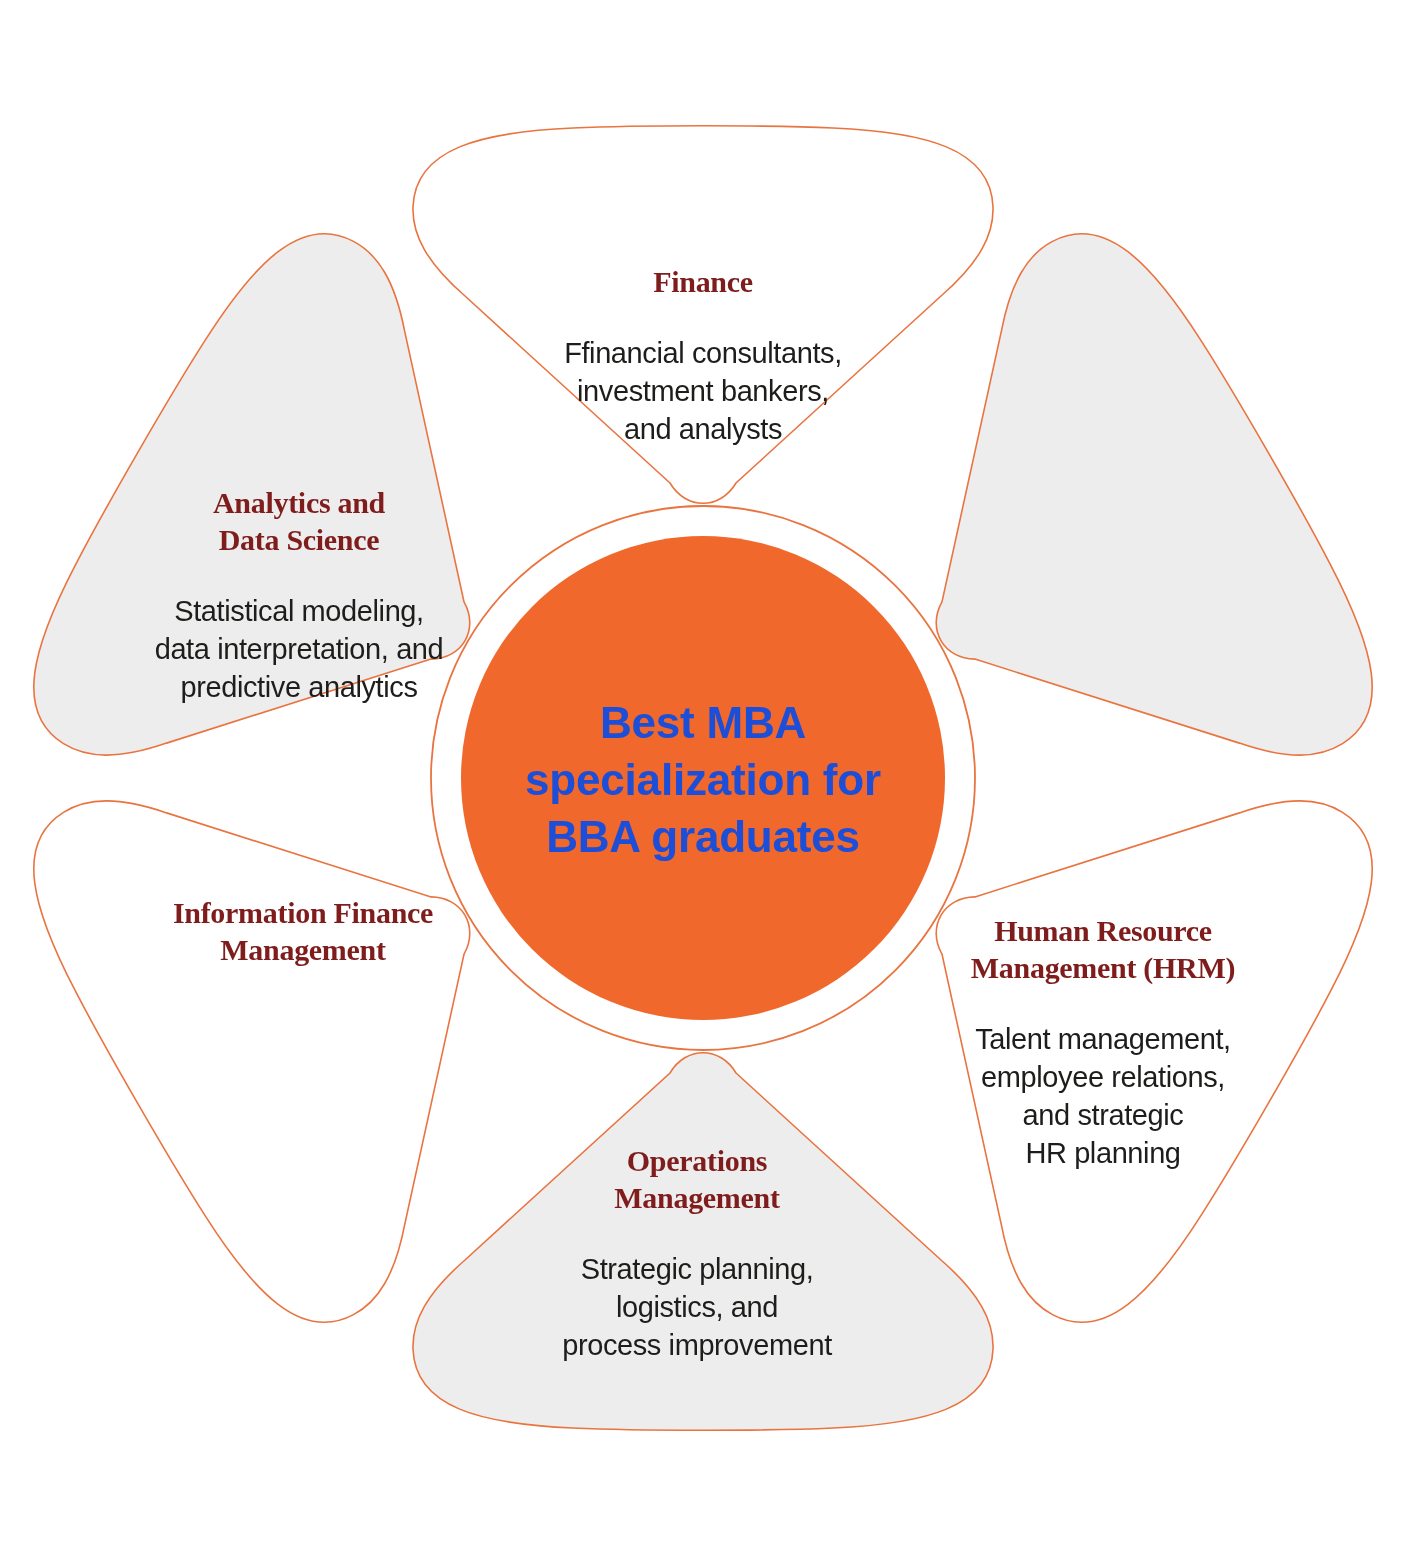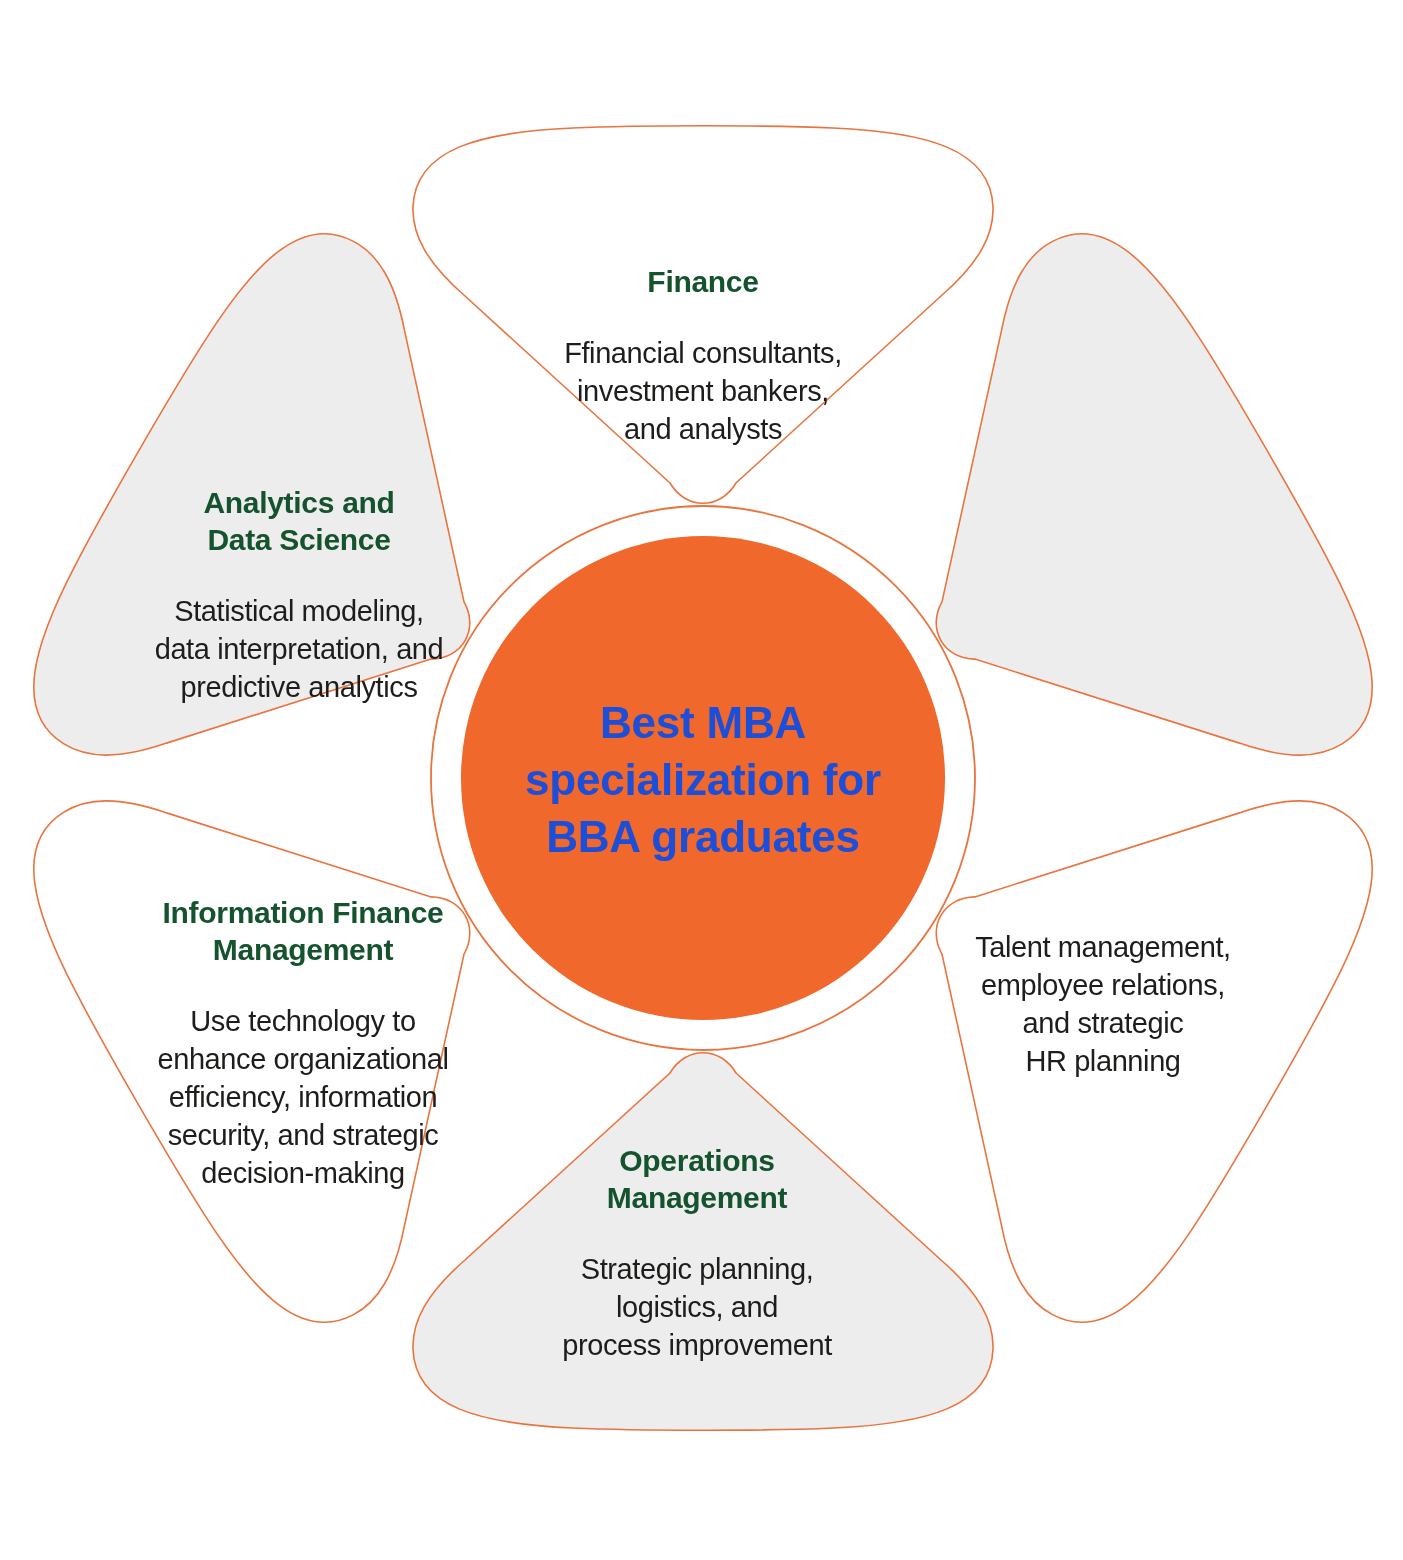--- a/index.html
+++ b/index.html
@@ -9,23 +9,24 @@
     font-family:"Liberation Sans", sans-serif;
     overflow:hidden;
     background:#ffffff;
   }
   svg.flower{position:absolute;left:0;top:0;}
   .petal{stroke:#E97440;stroke-width:1.6;}
   .ring-outline{fill:none;stroke:#E97440;stroke-width:1.8;}
   .txt{position:absolute;text-align:center;white-space:pre-line;}
   .petal-txt .title{
     display:block;
-    color:#14532d;
+    color:#7f1d1d;
     font-size:30px;line-height:37px;font-weight:bold;
     letter-spacing:-0.3px;
+    font-family:Liberation Serif, serif;
   }
   .petal-txt .body{
     display:block;
     margin-top:16px;
     color:#1D1D1B;
     font-size:29px;line-height:38px;font-weight:400;
     letter-spacing:-0.4px;
   }
   .center-txt{
     color:#1d4ed8;
@@ -73,42 +74,39 @@
 
   <div class="txt petal-txt pos-finance">
     <span class="title">Finance</span>
     <span class="body">Ffinancial consultants,
 investment bankers,
 and analysts</span>
   </div>
 
 
   <div class="txt petal-txt pos-hrm">
+    <span class="title">Human Resource
+Management (HRM)</span>
     <span class="body">Talent management,
 employee relations,
 and strategic
 HR planning</span>
   </div>
 
   <div class="txt petal-txt pos-operations">
     <span class="title">Operations
 Management</span>
     <span class="body">Strategic planning,
 logistics, and
 process improvement</span>
   </div>
 
   <div class="txt petal-txt pos-ism">
     <span class="title">Information Finance
 Management</span>
-    <span class="body">Use technology to
-enhance organizational
-efficiency, information
-security, and strategic
-decision-making</span>
   </div>
 
   <div class="txt petal-txt pos-analytics">
     <span class="title">Analytics and
 Data Science</span>
     <span class="body">Statistical modeling,
 data interpretation, and
 predictive analytics</span>
   </div>
 

